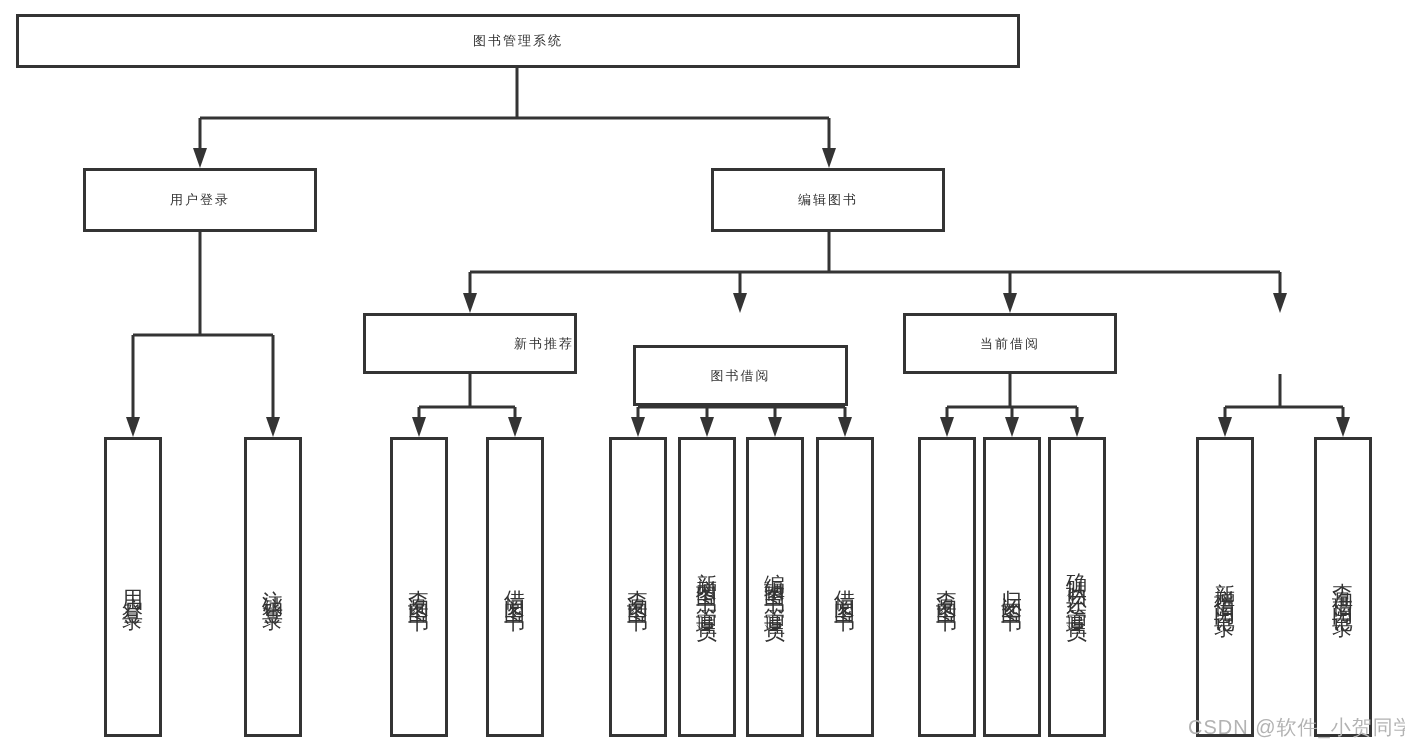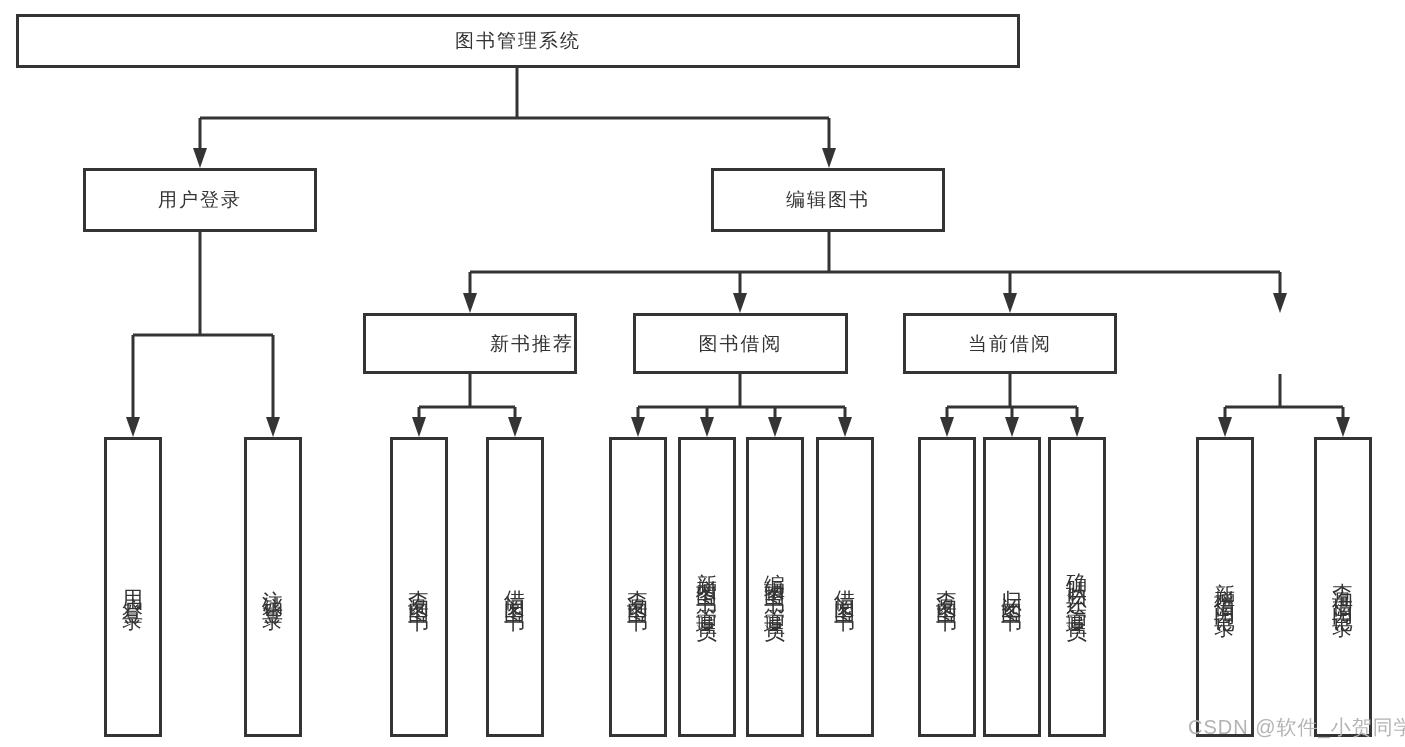--- a/index.html
+++ b/index.html
@@ -29,30 +29,30 @@
     box-sizing: border-box;
     border: 3px solid #343434;
     background: #ffffff;
     color: #333333;
     display: flex;
     align-items: center;
     justify-content: center;
     text-align: center;
   }
   .hbox {
-    font-size: 19px;
+    font-size: 13px;
     letter-spacing: 2px;
     white-space: nowrap;
   }
   .root  { left: 16px;  top: 14px;  width: 1004px; height: 54px; }
   .lvl2a { left: 83px;  top: 168px; width: 234px;  height: 64px; }
   .lvl2b { left: 711px; top: 168px; width: 234px;  height: 64px; }
   .lvl3  { top: 313px; height: 61px; width: 214px; }
   .l3a { left: 363px; justify-content: flex-end; }
-  .l3b { left: 633px; width: 215px; }
+  .l3b { left: 633px; width: 215px; margin-top: 32px; }
   .l3c { left: 903px; }
   .l3d { left: 1173px; }
   .leaf {
     top: 437px;
     width: 58px;
     height: 300px;
   }
   .vtext {
     writing-mode: vertical-rl;
     text-orientation: mixed;

